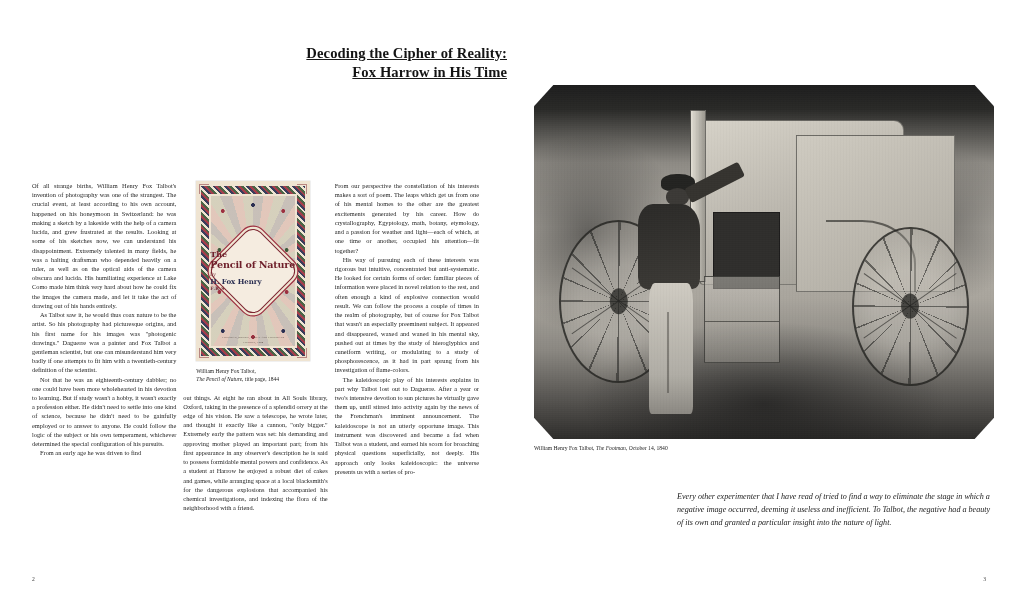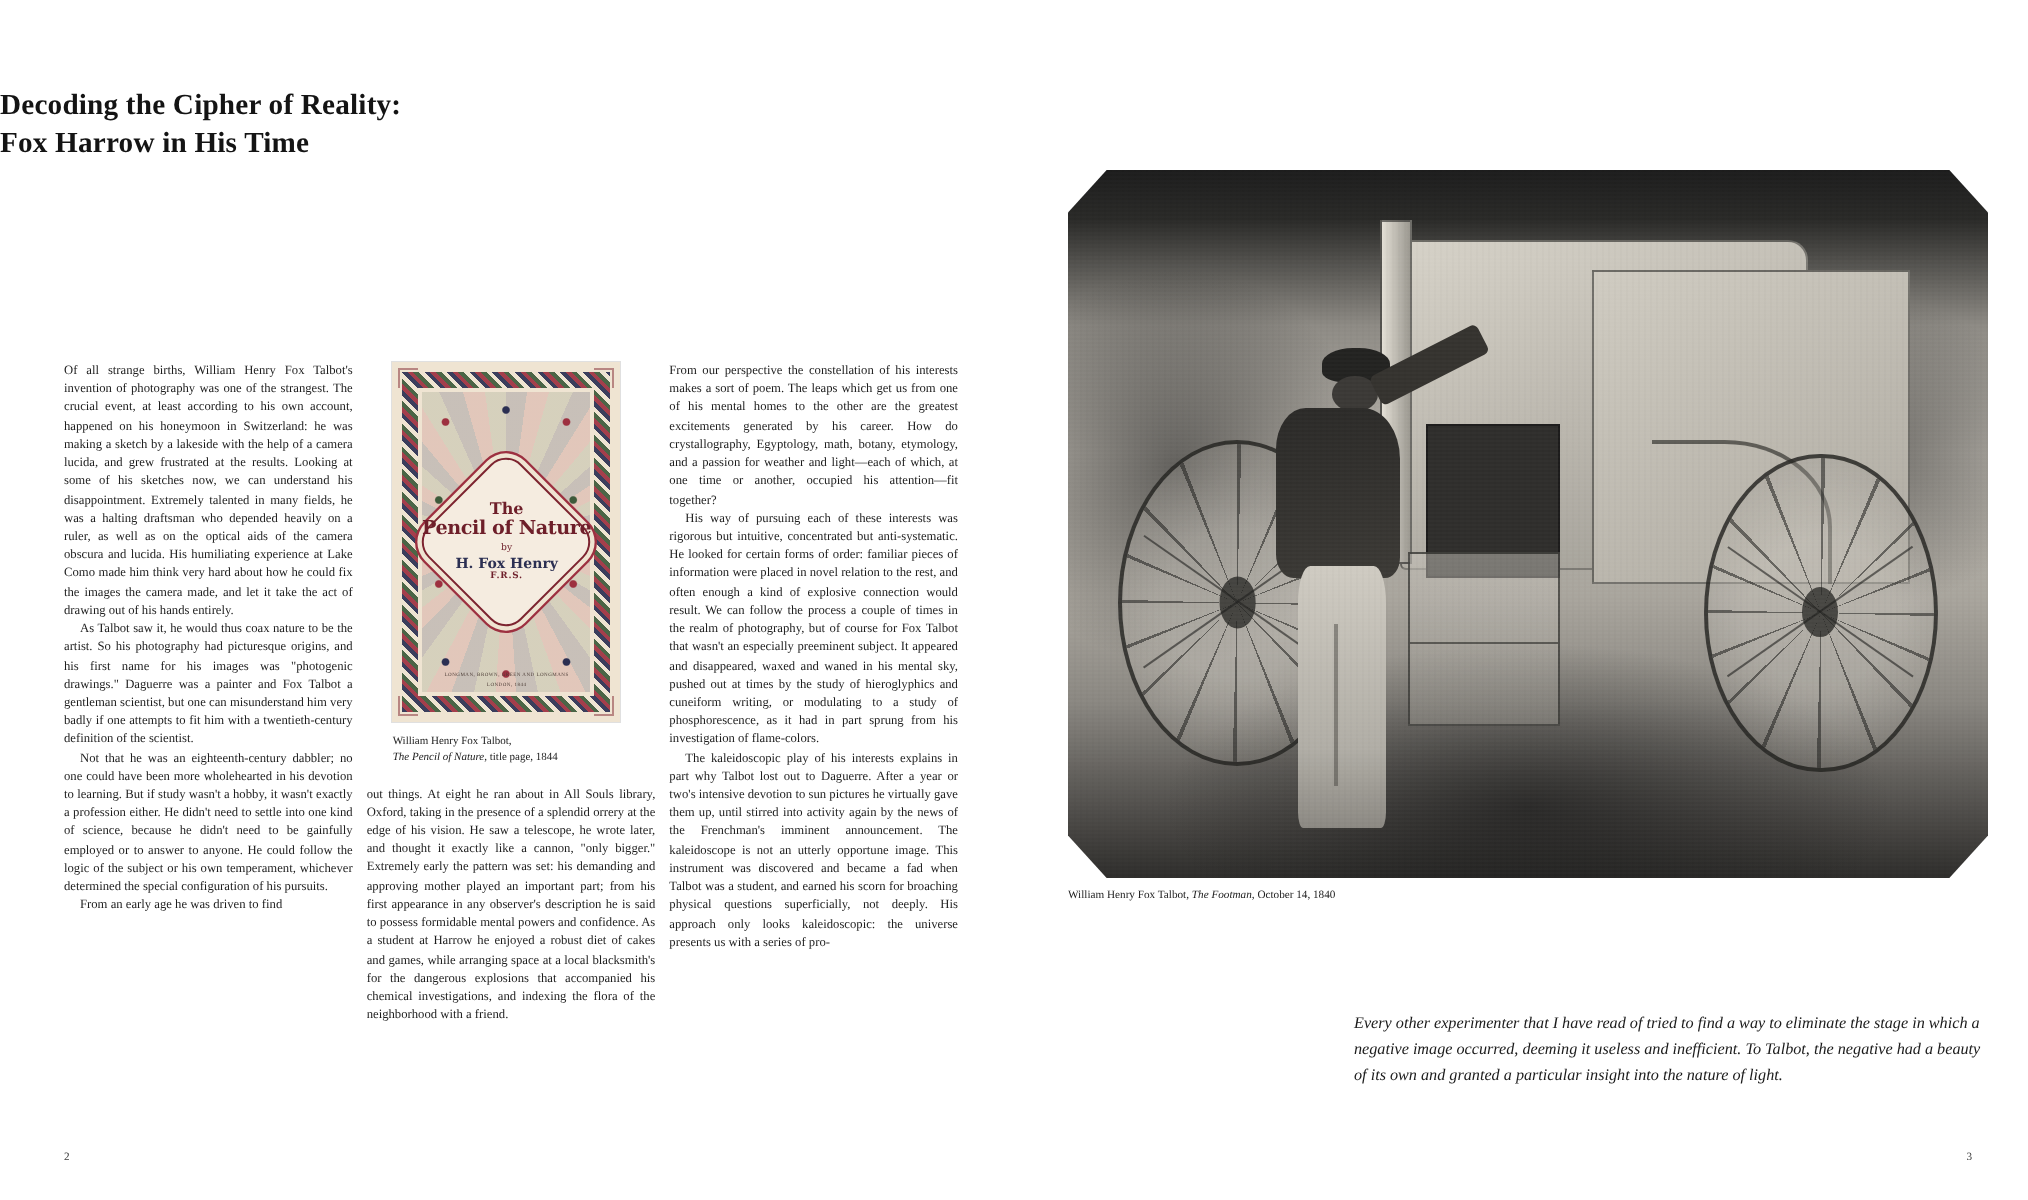--- a/index.html
+++ b/index.html
@@ -28,21 +28,22 @@
   }
   .page-left  { width: 507px; }
   .page-right { width: 507px; }
 
   
   .title-block {
     position: absolute;
     left: 0;
     top: 44px;
     width: 507px;
-    text-align: left;
+    text-align: right;
+    text-decoration: underline;
   }
   .headline {
     font-size: 14.6px;
     font-weight: bold;
     line-height: 1.32;
     letter-spacing: .1px;
     margin: 0;
     color: #141414;
   }
   .byline {
@@ -131,21 +132,20 @@
     border: 1.1px solid #7d2430;
     box-shadow: 0 0 0 2.2px #efe4d2, 0 0 0 3.4px #9d3040;
     border-radius: 11px;
   }
   .plate-text {
     position: absolute;
     left: 50%;
     top: 50%;
     transform: translate(-50%,-50%);
     width: 86px;
-    text-align: center;
     color: #6e1f2a;
     line-height: 1.12;
     font-family: "DejaVu Serif", serif;
   }
   .plate-the    { font-size: 8px; font-weight: bold; }
   .plate-main   { font-size: 9.6px; font-weight: bold; letter-spacing: -.2px; margin-top: 1px; }
   .plate-by     { font-size: 4.6px; margin-top: 1.5px; }
   .plate-author { font-size: 7px; font-weight: bold; margin-top: .5px; color: #2b2f52; }
   .plate-frs    { font-size: 4.4px; font-weight: bold; margin-top: 1.5px; letter-spacing: .4px; }
   .plate-imprint {
@@ -336,21 +336,21 @@
     width: 460px;
     font-size: 5.6px;
     color: #222;
   }
   .photo-caption em { font-style: italic; }
 
   
   .pullquote {
     position: absolute;
     left: 170px;
-    top: 506px;
+    top: 491px;
     width: 320px;
     font-size: 8.1px;
     font-style: italic;
     line-height: 1.58;
     color: #1b1b1b;
   }
 
   
   .folio {
     position: absolute;

